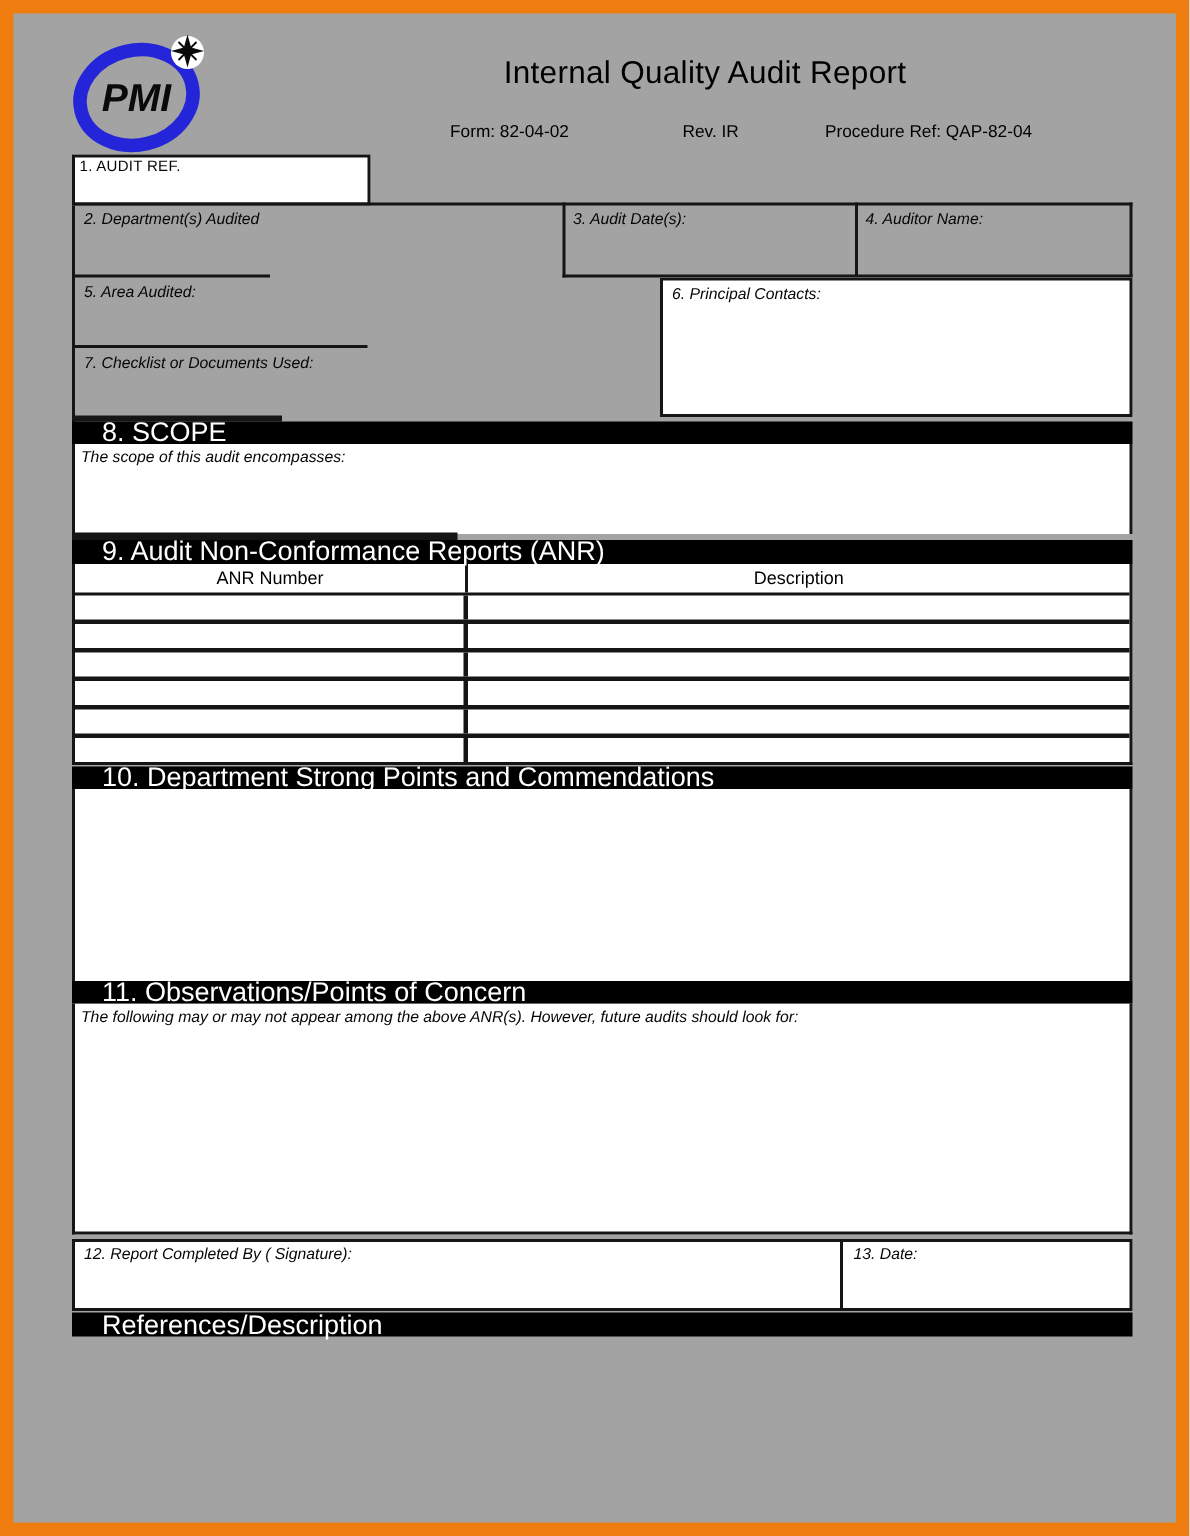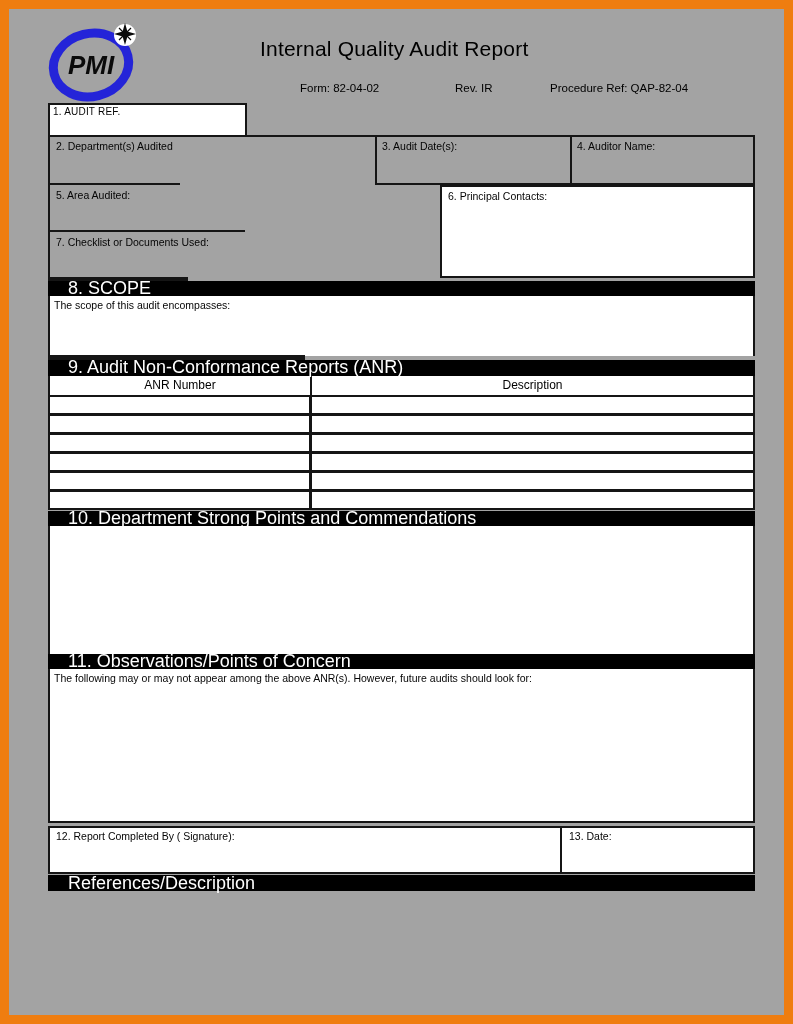--- a/index.html
+++ b/index.html
@@ -11,25 +11,25 @@
   }
   html,body{margin:0;padding:0;background:#fff;}
   .page{
     position:relative;width:793px;height:1024px;background:#a3a3a3;overflow:hidden;
     font-family:"Liberation Sans",sans-serif;color:#111;
   }
   .frame{position:absolute;inset:0;border:9px solid var(--orange);pointer-events:none;z-index:60;}
   .line{position:absolute;background:var(--ink);}
   
   .logo{position:absolute;left:44px;top:20px;width:96px;height:86px;}
-  .title{position:absolute;left:260px;top:37px;width:420px;font-size:21px;color:#000;letter-spacing:.2px;}
+  .title{position:absolute;left:260px;top:37px;width:420px;text-align:center;font-size:21px;color:#000;letter-spacing:.2px;}
   .meta{position:absolute;top:82px;font-size:11.5px;color:#000;white-space:nowrap;}
   
   .box{position:absolute;border:2px solid var(--ink);background:#fff;box-sizing:border-box;}
-  .lbl{position:absolute;font-size:10.5px;color:#050505;white-space:nowrap;z-index:5;}
+  .lbl{position:absolute;font-style:italic;font-size:10.5px;color:#050505;white-space:nowrap;z-index:5;}
   .lbl.caps{font-style:normal;font-size:10px;letter-spacing:.2px;}
   .fill{position:absolute;background:transparent;}
   
   .bar{
     position:absolute;left:48px;width:707px;height:15px;background:var(--barbg);
     color:var(--bartx);font-size:18px;line-height:15px;padding-left:20px;
     box-sizing:border-box;white-space:nowrap;z-index:6;
   }
   
   .anr-table{position:absolute;left:48px;top:376px;width:707px;box-sizing:border-box;

